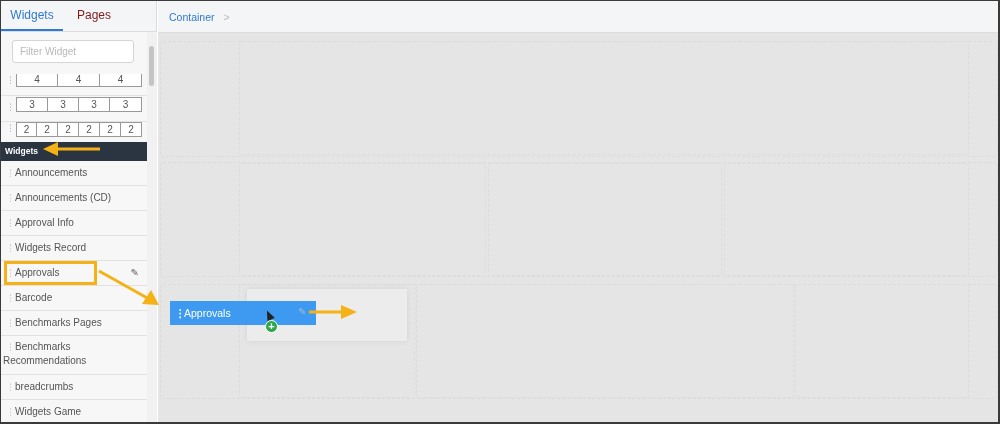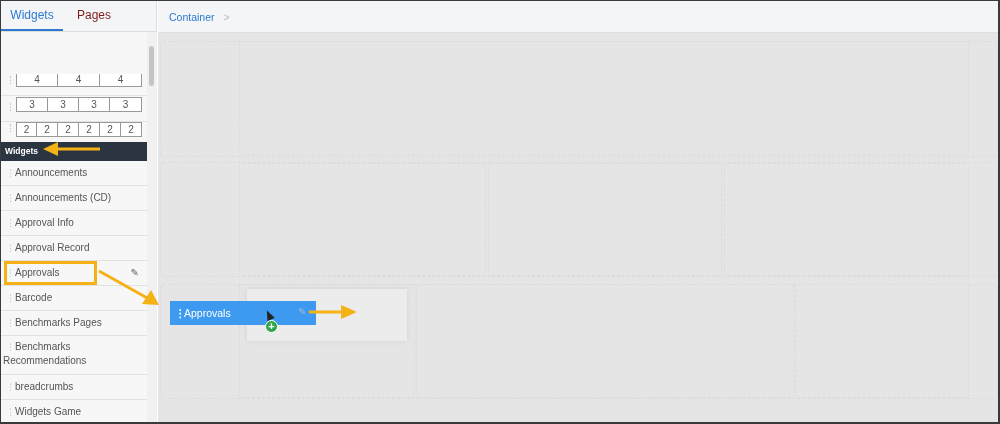--- a/index.html
+++ b/index.html
@@ -56,20 +56,21 @@
 
 <div class="frame">
 
   <div class="sidebar">
     <div class="tabs">
       <div class="tab active">Widgets</div>
       <div class="tab">Pages</div>
     </div>
 
     <div class="scroll-area">
+      <input class="filter" type="text" placeholder="Filter Widget" style="">
 
       <div class="layout-row" style="top:38px;">
         <span class="handle" style="top:6px;">⋮</span>
         <div class="grid-cells grid4" style="top:4px;">
           <div class="cell" style="width:42px;">4</div>
           <div class="cell" style="width:42px;">4</div>
           <div class="cell" style="width:42px;">4</div>
         </div>
       </div>
 
@@ -104,21 +105,21 @@
       <div class="widget-item" style="top:154px;">
         <span class="dots">⋮</span>
         <span>Announcements (CD)</span>
       </div>
       <div class="widget-item" style="top:179px;">
         <span class="dots">⋮</span>
         <span>Approval Info</span>
       </div>
       <div class="widget-item" style="top:204px;">
         <span class="dots">⋮</span>
-        <span>Approval Record</span>
+        <span>Widgets Record</span>
       </div>
       <div class="widget-item" style="top:229px;">
         <span class="dots">⋮</span>
         <span>Approvals</span>
         <span class="edit-pencil">✎</span>
       </div>
       <div class="widget-item" style="top:254px;">
         <span class="dots">⋮</span>
         <span>Barcode</span>
       </div>

